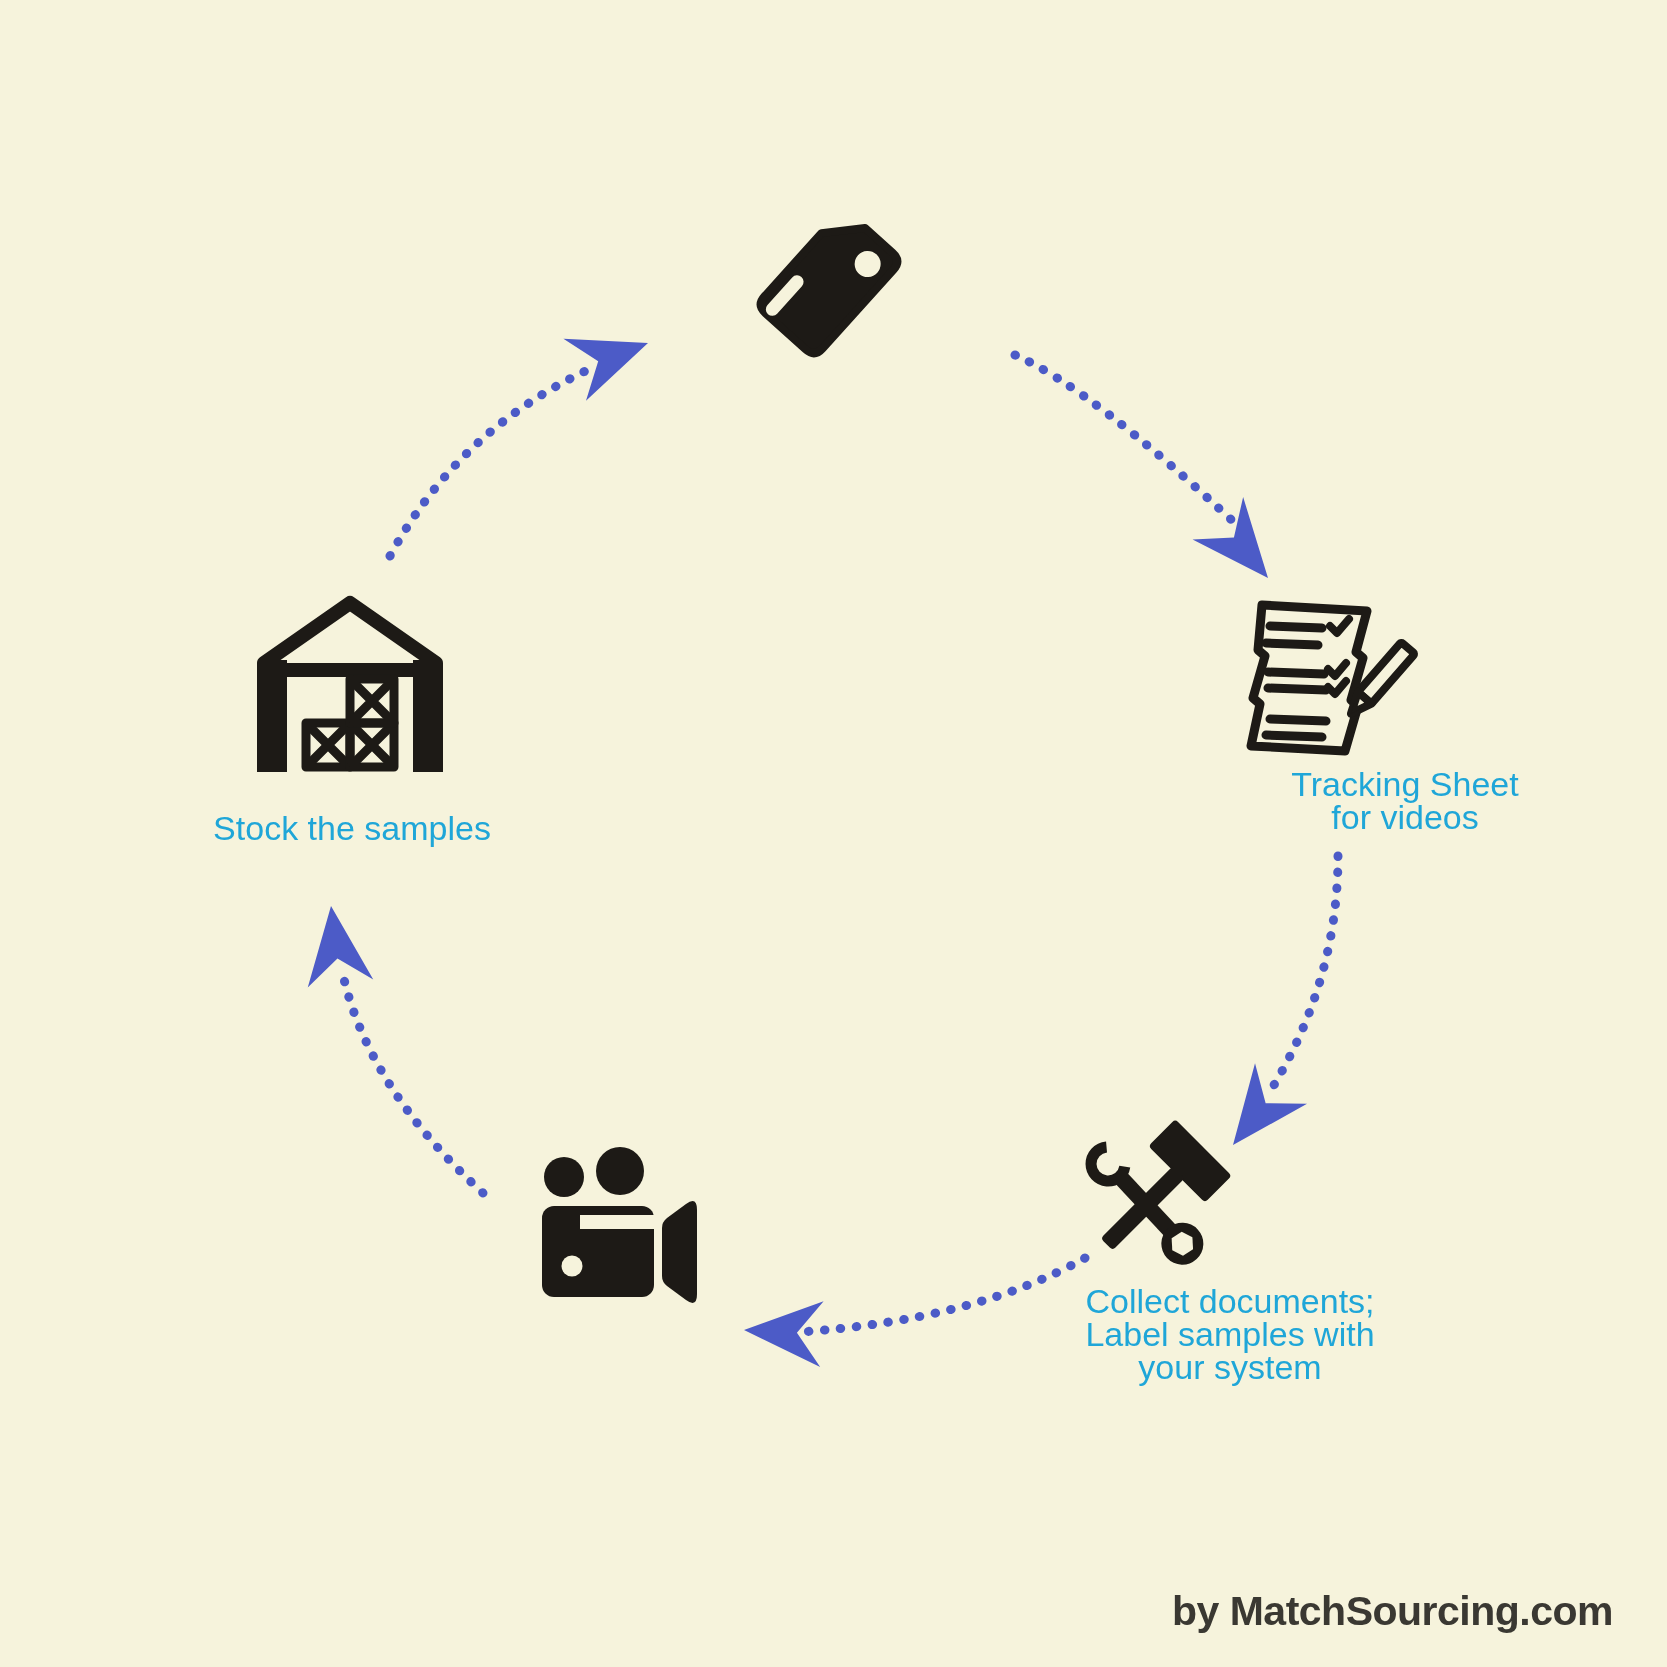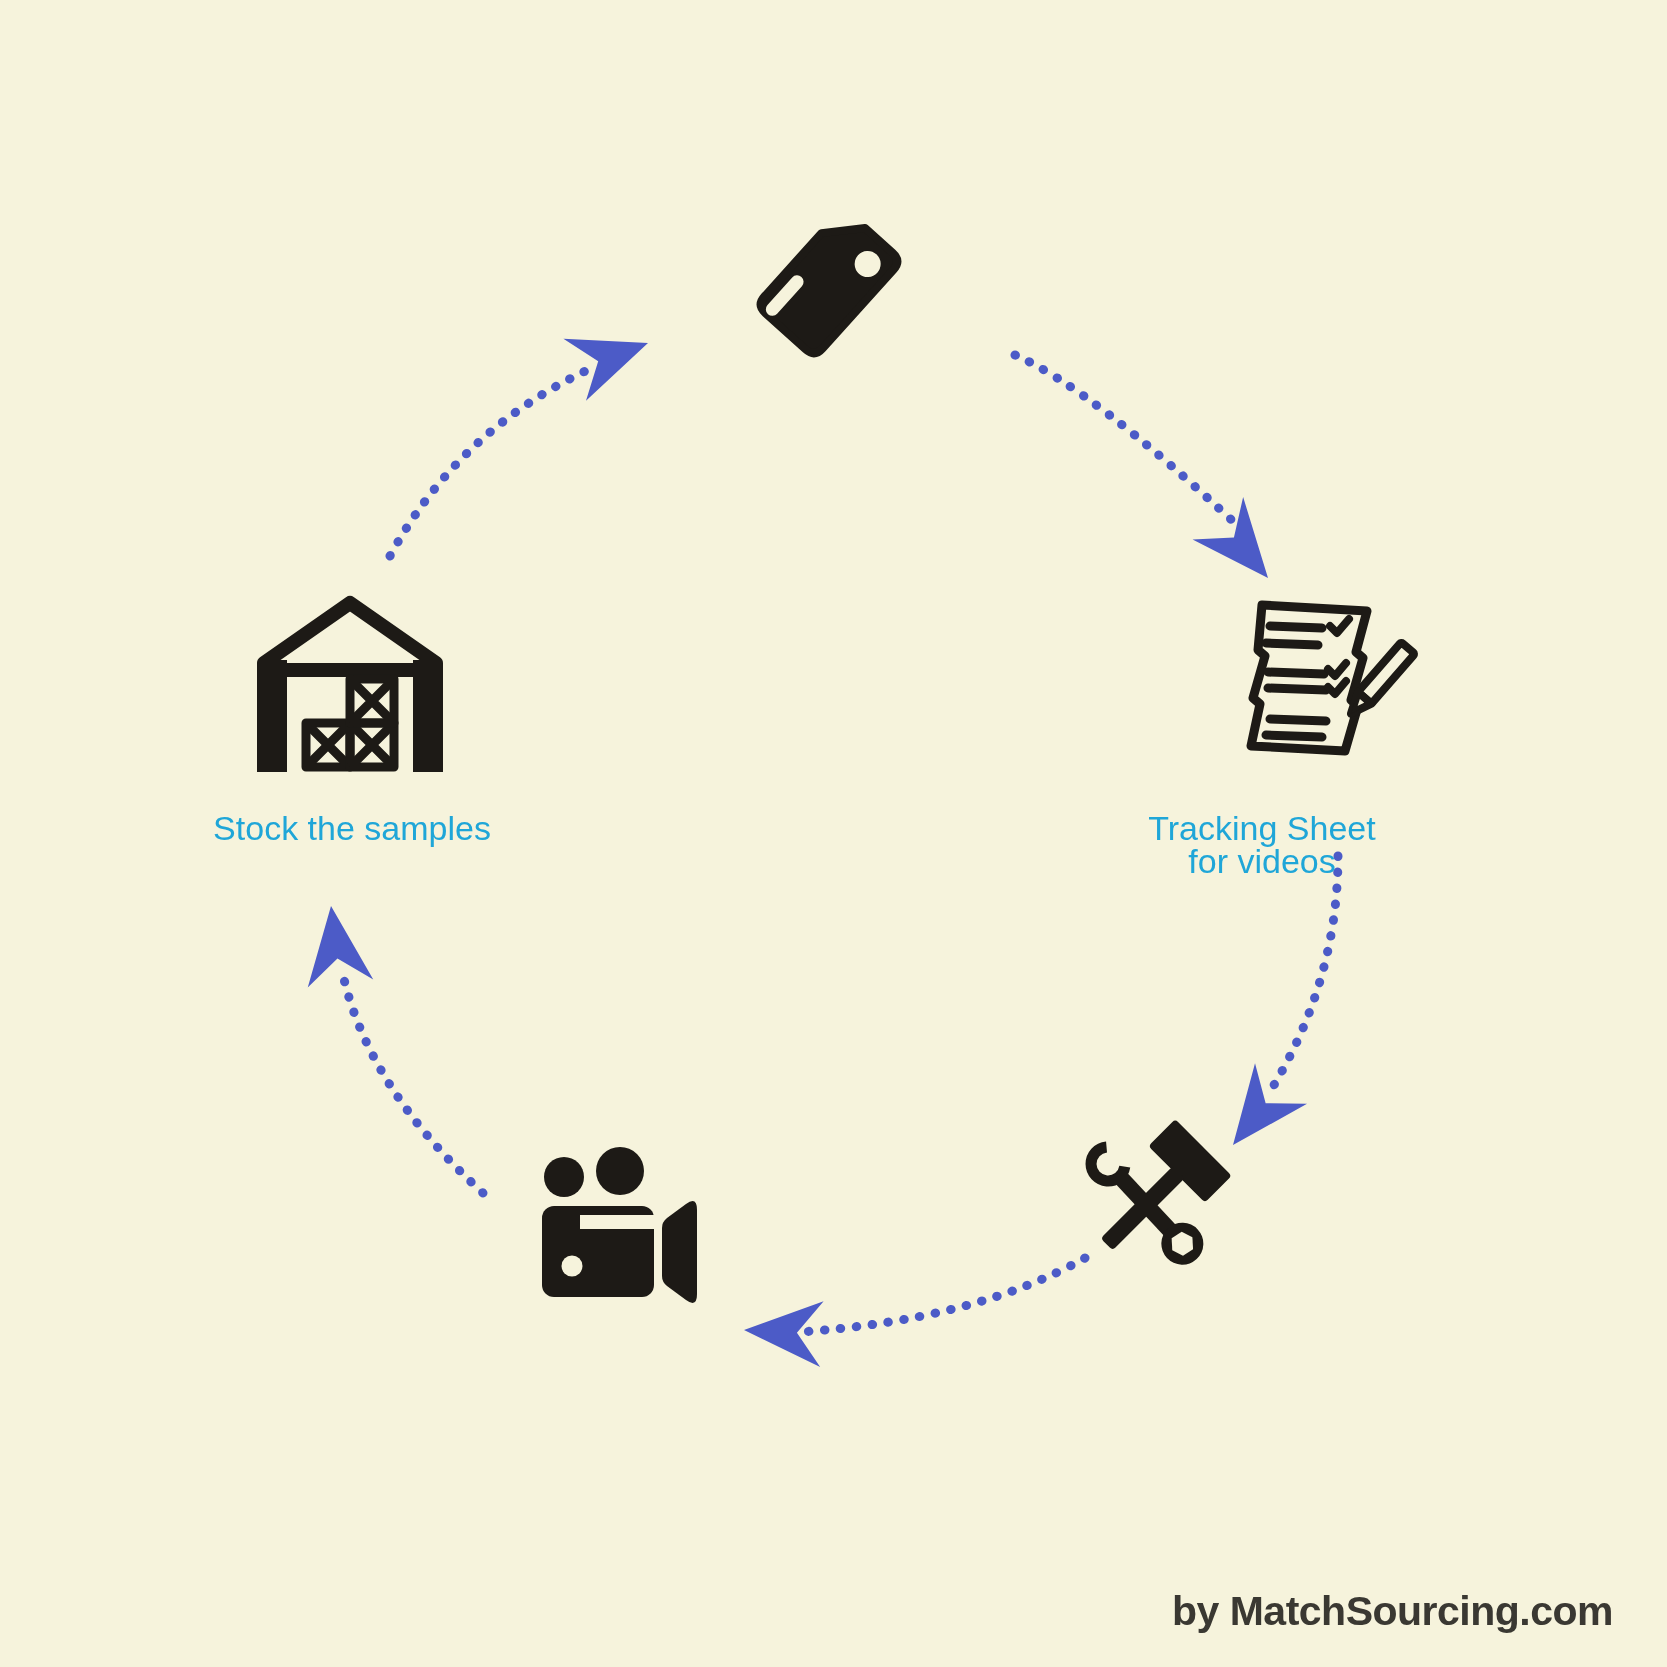--- a/index.html
+++ b/index.html
@@ -32,21 +32,21 @@
     color:var(--title-green);font-size:104px;line-height:103px;font-weight:700;
     letter-spacing:-2px;text-align:center;white-space:nowrap;
   }
   .footer{
     position:absolute;right:54px;top:1588px;
     color:var(--footer-dark);font-size:41px;font-weight:700;letter-spacing:-0.5px;
     white-space:nowrap;
     text-align:center;
   }
   .lbl-vendors{left:840px;top:388px;}
-  .lbl-tracking{left:1262px;top:768px;margin-top:44px;}
+  .lbl-tracking{left:1405px;top:768px;}
   .lbl-collect{left:1230px;top:1285px;}
   .lbl-photos{left:539px;top:1309px;}
   .lbl-photos-sub{left:542px;top:1355px;}
   .lbl-stock{left:352px;top:812px;}
 </style>
 </head>
 <body>
 
 <div id="canvas">
 
@@ -139,20 +139,25 @@
     </g>
   </svg>
 
 
 
   <div class="lbl lbl-tracking">
     <div>Tracking Sheet</div>
     <div>for videos</div>
   </div>
 
+  <div class="lbl lbl-collect">
+    <div>Collect documents;</div>
+    <div>Label samples with</div>
+    <div>your system</div>
+  </div>
 
 
   <div class="lbl lbl-stock">
     <div>Stock the samples</div>
   </div>
 
   <div class="footer">by MatchSourcing.com</div>
 </div>
 
 </body></html>

